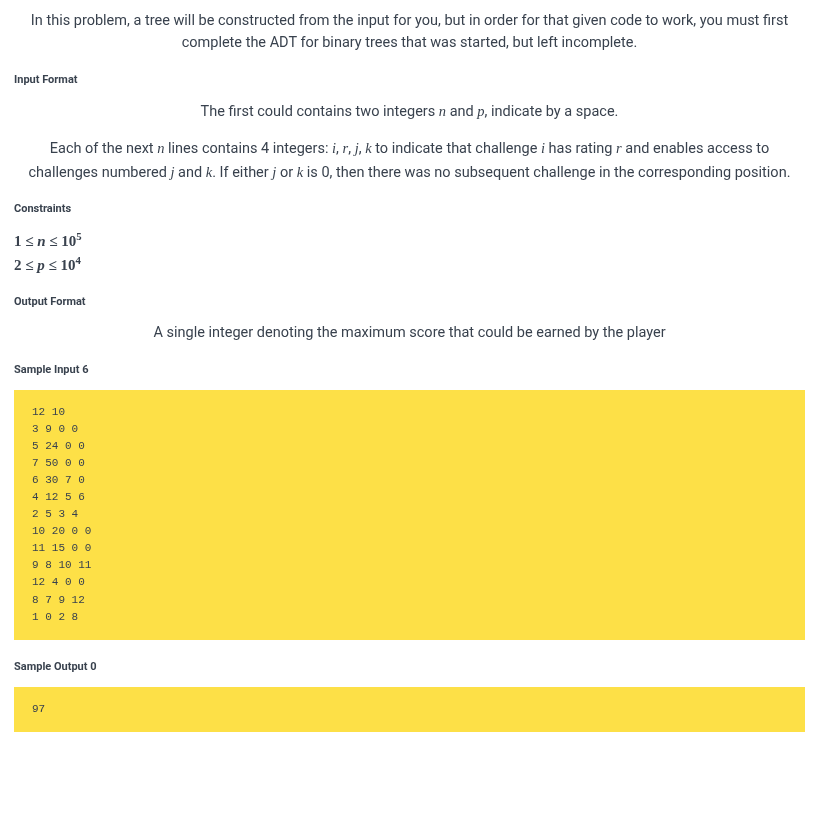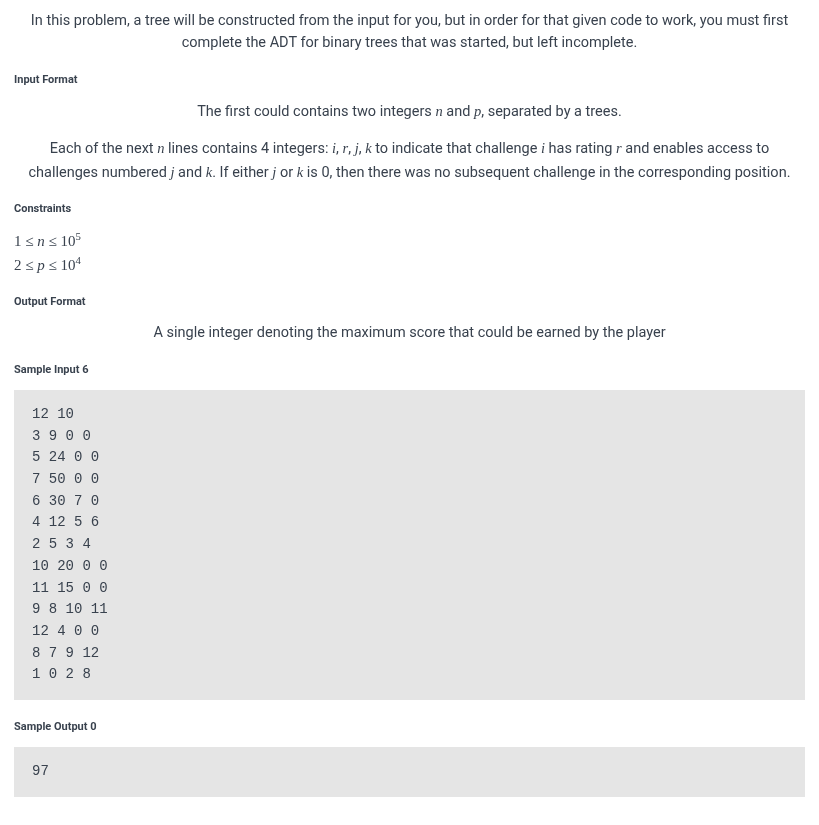--- a/index.html
+++ b/index.html
@@ -26,42 +26,42 @@
   .math {
     font-family: "Cambria Math", "STIXGeneral", "Times New Roman", serif;
     font-style: italic;
   }
   .constraints-block {
     font-family: "Cambria Math", "STIXGeneral", "Times New Roman", serif;
     font-size: 15px;
     line-height: 1.6;
     margin: 8px 0 14px 0;
   }
-  .constraint-line { white-space: nowrap; }
+  .constraint-line { white-space: nowrap; font-weight: bold; }
   .codeblock {
-    background: #e5e5e5;
+    background: #fde047;
     padding: 14px 18px;
     font-family: "SFMono-Regular", Consolas, "Liberation Mono", Menlo, monospace;
-    font-size: 14px;
+    font-size: 11px;
     line-height: 1.55;
     white-space: pre;
     color: #39424e;
     margin: 12px 0 18px 0;
   }
   sup { font-size: 0.72em; vertical-align: super; line-height: 0; }
 </style>
 </head>
 <body>
 
 <p>In this problem, a tree will be constructed from the input for you, but in order for that given code to work, you must first complete the ADT for binary trees that was started, but left incomplete.</p>
 
 <div class="heading">Input Format</div>
 
 <p>
-  <span>The first could contains two integers </span><span class="math">n</span><span> and </span><span class="math">p</span><span>, separated by a trees.</span>
+  <span>The first could contains two integers </span><span class="math">n</span><span> and </span><span class="math">p</span><span>, indicate by a space.</span>
 </p>
 
 <p>
   <span>Each of the next </span><span class="math">n</span><span> lines contains 4 integers: </span><span class="math">i</span><span>, </span><span class="math">r</span><span>, </span><span class="math">j</span><span>, </span><span class="math">k</span><span> to indicate that challenge </span><span class="math">i</span><span> has rating </span><span class="math">r</span><span> and enables access to challenges numbered </span><span class="math">j</span><span> and </span><span class="math">k</span><span>. If either </span><span class="math">j</span><span> or </span><span class="math">k</span><span> is 0, then there was no subsequent challenge in the corresponding position.</span>
 </p>
 
 <div class="heading">Constraints</div>
 
 <div class="constraints-block">
   <div class="constraint-line">

